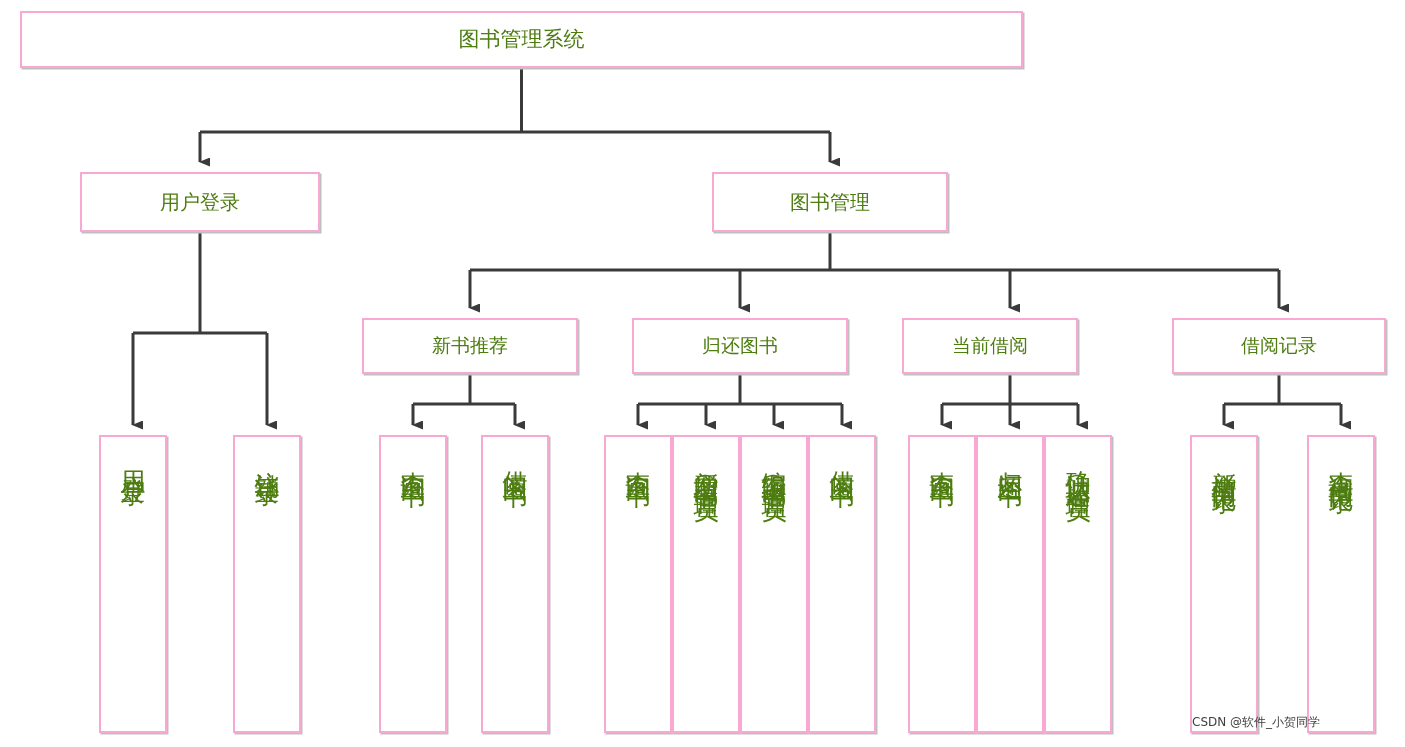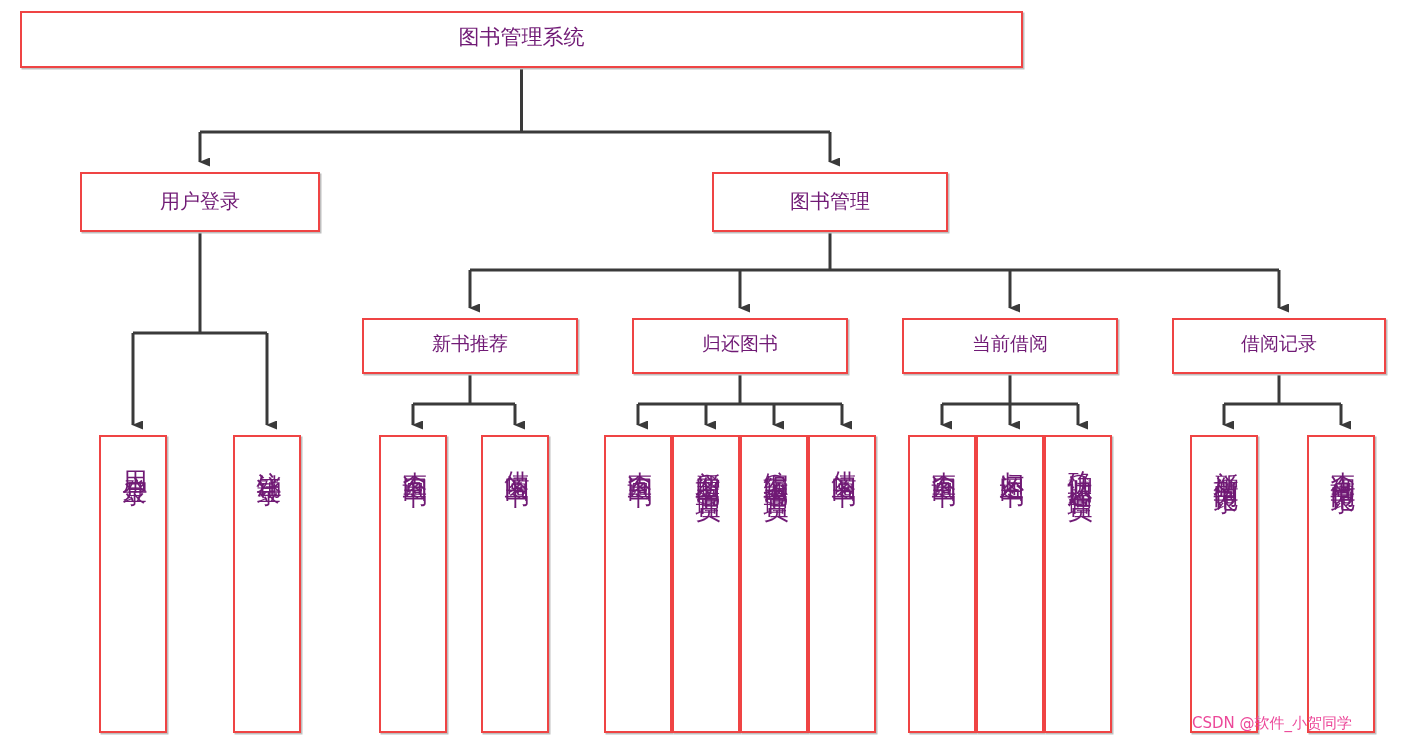--- a/index.html
+++ b/index.html
@@ -23,28 +23,27 @@
     left: 0;
     top: 0;
     width: 1405px;
     height: 747px;
     pointer-events: none;
   }
   .node {
     position: absolute;
     box-sizing: border-box;
     background: #ffffff;
-    border: 2px solid #ef4444;
+    border: 2px solid #f9a8d4;
     box-shadow: 1.5px 1.5px 0 0 #bfbfbf;
     display: flex;
     align-items: center;
     justify-content: center;
-    color: #701a75;
+    color: #4d7c0f;
     z-index: 2;
-    font-family: Liberation Mono, monospace;
   }
   .node .lbl {
     display: block;
     text-align: center;
     line-height: 1.05;
     white-space: nowrap;
   }
   
   .node.root { left: 20px; top: 11px; width: 1003px; height: 57px; }
   .node.root .lbl { font-size: 21px; }
@@ -53,21 +52,21 @@
   .node.l1 { height: 60px; }
   .node.l1 .lbl { font-size: 20px; }
   .node.n-user-login { left: 80px; top: 172px; width: 240px; }
   .node.n-book-mgmt  { left: 712px; top: 172px; width: 236px; }
 
   
   .node.l2 { top: 318px; height: 56px; }
   .node.l2 .lbl { font-size: 19px; }
   .node.n-new-rec  { left: 362px;  width: 216px; }
   .node.n-borrow   { left: 632px;  width: 216px; }
-  .node.n-current  { left: 902px;  width: 216px; }
+  .node.n-current  { left: 902px;  width: 176px; }
   .node.n-record   { left: 1172px; width: 214px; align-items: center; }
 
   
   .node.leaf {
     top: 435px;
     height: 298px;
     width: 68px;
     align-items: flex-start;
     justify-content: center;
     padding-top: 14px;
@@ -79,22 +78,22 @@
     letter-spacing: 4px;
     line-height: 1;
     white-space: nowrap;
   }
 
   
   #watermark {
     position: absolute;
     left: 1192px;
     top: 714px;
-    font-size: 15px;
-    color: #ec4899;
+    font-size: 12px;
+    color: #404040;
     white-space: nowrap;
     z-index: 3;
     font-family: "DejaVu Sans", "Liberation Sans", sans-serif;
   }
 </style>
 </head>
 <body>
 
 <div id="diagram">
 

